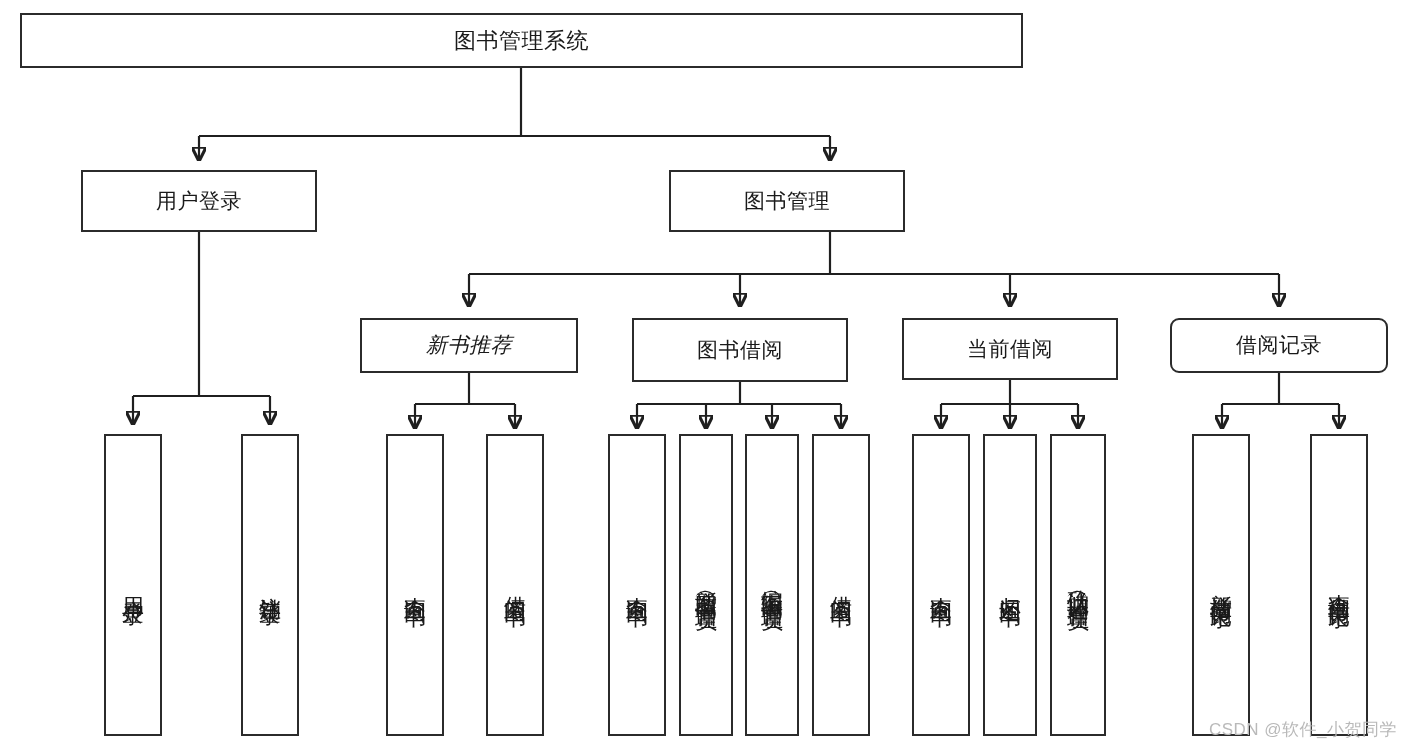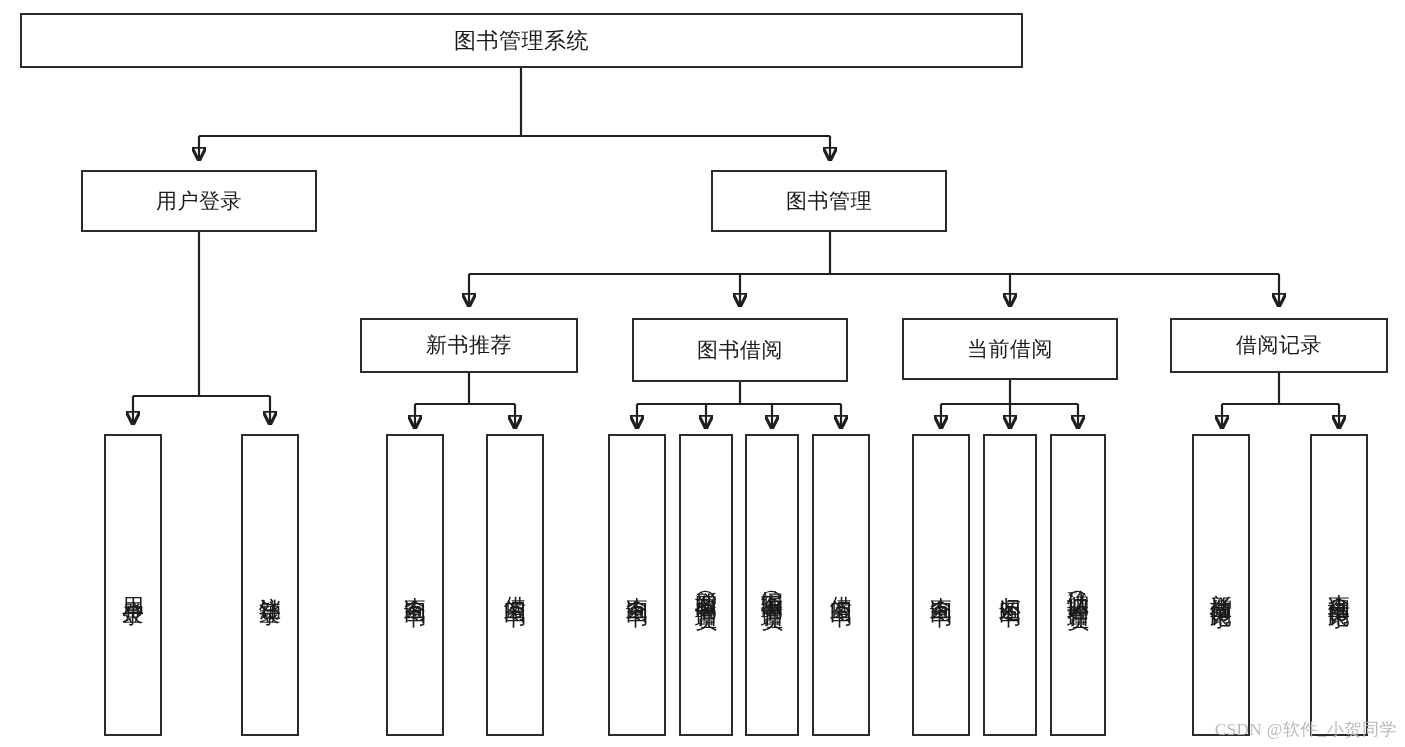--- a/index.html
+++ b/index.html
@@ -72,21 +72,21 @@
     max-height: 272px;
   }
   .watermark {
     position: absolute;
     right: 8px;
     bottom: 6px;
     font-size: 17px;
     color: #b9b9b9;
     letter-spacing: 0.5px;
     white-space: nowrap;
-    font-family: Liberation Serif, serif;
+    font-family: Liberation Sans, sans-serif;
     margin-left: 36px;
   }
 </style>
 </head>
 <body>
 
 <div id="canvas">
 
   <svg id="wires" viewBox="0 0 1405 747" xmlns="http://www.w3.org/2000/svg">
     <defs>
@@ -136,34 +136,34 @@
     <line x1="1339" y1="404" x2="1339" y2="428" marker-end="url(#arrow)"></line>
   </svg>
 
   <div class="node horiz root" style="left:20px; top:13px; width:1003px; height:55px;">
     <span class="label">图书管理系统</span>
   </div>
 
   <div class="node horiz" style="left:81px; top:170px; width:236px; height:62px;">
     <span class="label">用户登录</span>
   </div>
-  <div class="node horiz" style="left:711px; top:170px; width:236px; height:62px;">
+  <div class="node horiz" style="left:669px; top:170px; width:236px; height:62px;">
     <span class="label">图书管理</span>
   </div>
 
-  <div class="node horiz" style="left:360px; top:318px; width:218px; height:55px;">
+  <div class="node horiz" style="left:360px; top:318px; width:218px; height:55px;font-style:italic;">
     <span class="label">新书推荐</span>
   </div>
   <div class="node horiz" style="left:632px; top:318px; width:216px; height:64px;">
     <span class="label">图书借阅</span>
   </div>
   <div class="node horiz" style="left:902px; top:318px; width:216px; height:62px;">
     <span class="label">当前借阅</span>
   </div>
-  <div class="node horiz" style="left:1170px; top:318px; width:218px; height:55px;">
+  <div class="node horiz" style="left:1170px; top:318px; width:218px; height:55px;border-radius:9px;">
     <span class="label">借阅记录</span>
   </div>
 
   <div class="node vert" style="left:104px; top:434px; width:58px; height:302px;">
     <span class="label">用户登录</span>
   </div>
   <div class="node vert" style="left:241px; top:434px; width:58px; height:302px;">
     <span class="label">注销登录</span>
   </div>
 

